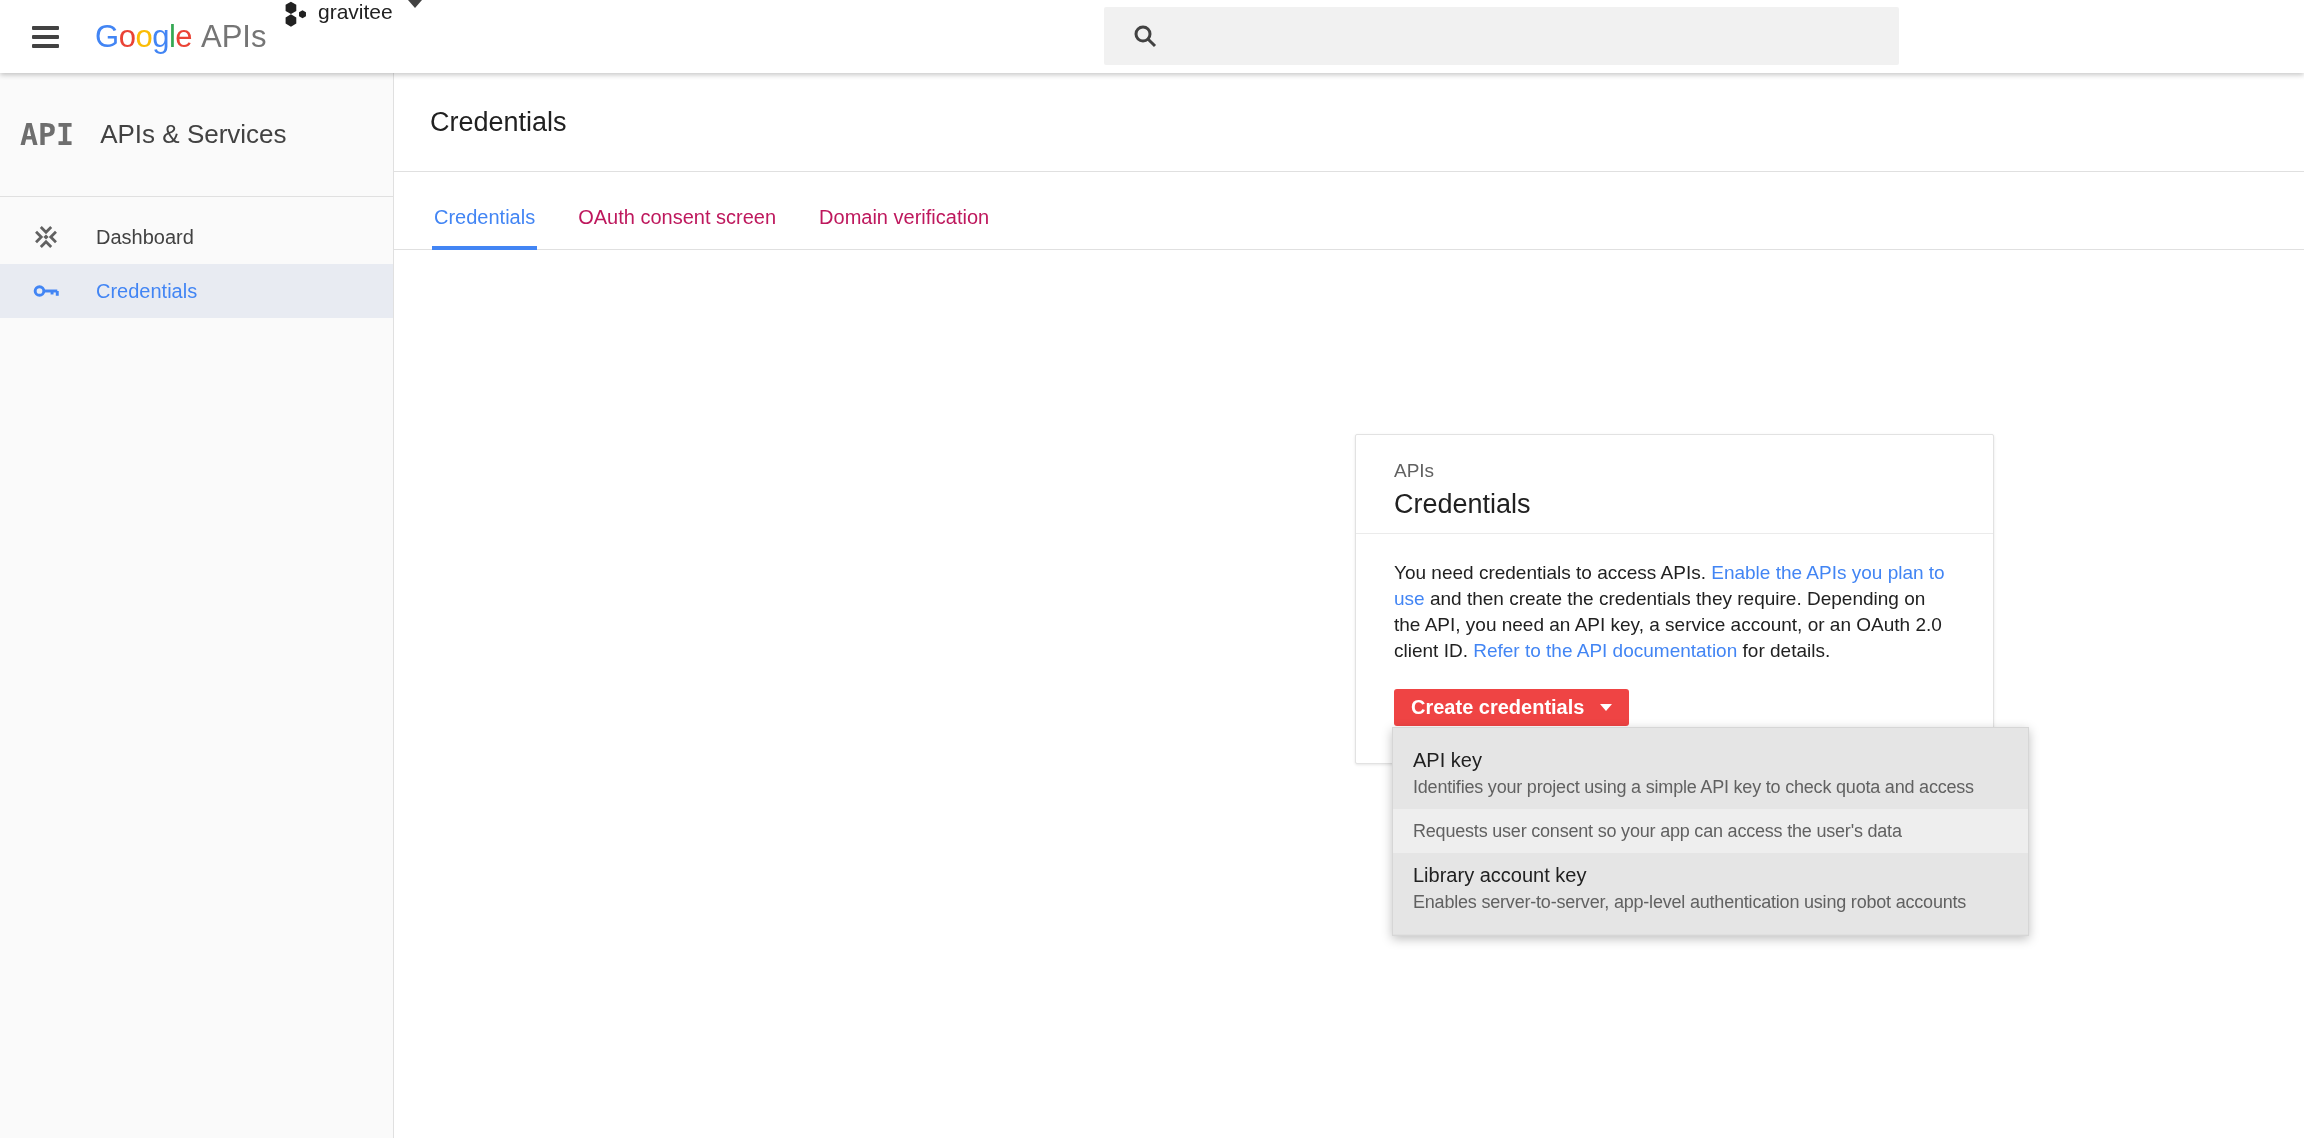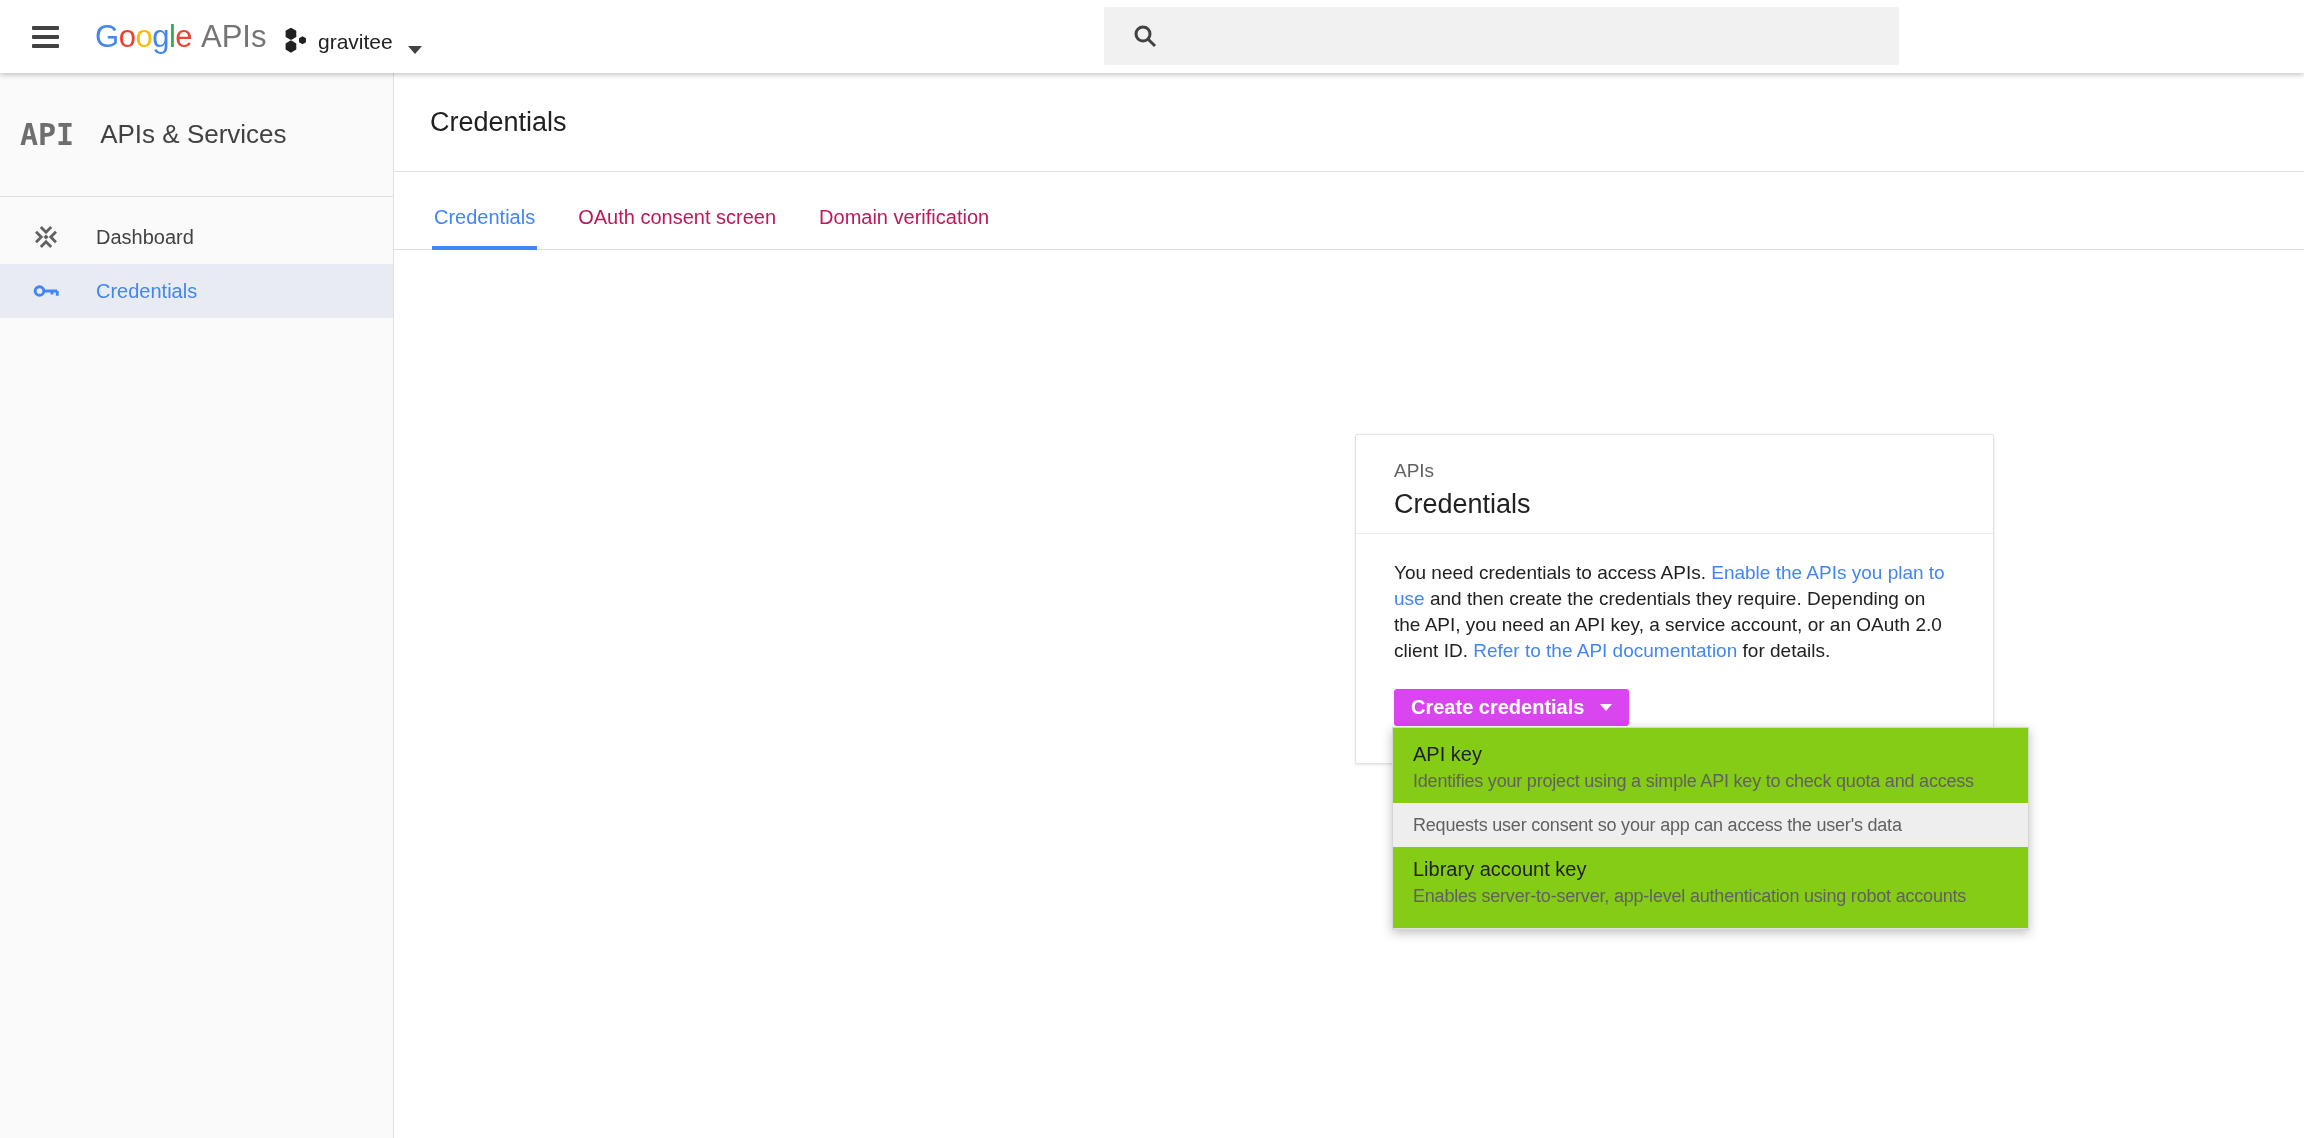--- a/index.html
+++ b/index.html
@@ -13,21 +13,21 @@
   .topbar{position:absolute;top:0;left:0;width:2304px;height:73px;background:#fff;
     box-shadow:0 2px 5px rgba(0,0,0,0.22);z-index:30}
   .hamburger{position:absolute;left:32px;top:26px;width:27px;height:22px;cursor:pointer}
   .hamburger .bar{height:4px;background:#424242;border-radius:1px}
   .hamburger .bar + .bar{margin-top:5px}
   .logo{position:absolute;left:95px;top:0;height:73px;display:flex;align-items:center;
     font-size:31px;letter-spacing:-0.5px;white-space:nowrap}
   .logo .l-g1{color:#4285F4}.logo .l-o1{color:#EA4335}.logo .l-o2{color:#FBBC05}
   .logo .l-g2{color:#4285F4}.logo .l-l{color:#34A853}.logo .l-e1{color:#EA4335}
   .logo .suffix{color:#757575;margin-left:9px;letter-spacing:0}
-  .project{position:absolute;left:283px;top:0;height:54px;display:flex;align-items:flex-end;cursor:pointer}
+  .project{position:absolute;left:283px;top:0;height:54px;display:flex;align-items:flex-start;cursor:pointer}
   .project .name{font-size:21px;color:#212121;margin-left:9px}
   .caret{width:0;height:0;border-left:7px solid transparent;border-right:7px solid transparent;
     border-top:8px solid #424242;margin-left:15px}
   .searchbar{position:absolute;left:1104px;top:7px;width:795px;height:58px;background:#f1f1f1;
     border-radius:2px;display:flex;align-items:center;padding-left:28px;box-sizing:border-box}
   .searchbar input{border:none;background:transparent;outline:none;font-size:20px;flex:1;
     margin-left:14px;height:100%;font-family:"Liberation Sans",sans-serif;color:#212121}
 
   
   .sidebar{position:absolute;top:73px;left:0;bottom:0;width:394px;background:#fafafa;
@@ -56,30 +56,30 @@
   
   .card{position:absolute;left:1355px;top:434px;width:639px;height:330px;background:#fff;
     border:1px solid #e2e2e2;border-radius:2px;box-shadow:0 1px 3px rgba(0,0,0,0.10);
     box-sizing:border-box;z-index:10}
   .card-header{padding:25px 38px 0;height:99px;border-bottom:1px solid #ebebeb;box-sizing:border-box}
   .card-eyebrow{font-size:19px;color:#616161}
   .card-title{font-size:27px;color:#212121;margin-top:7px}
   .card-body{padding:26px 38px 0}
   .card-text{font-size:19px;line-height:26px;color:#212121}
   .seg-link{color:#4285f4;cursor:pointer}
-  .create-btn{margin-top:25px;display:inline-flex;align-items:center;height:37px;background:#d946ef;
+  .create-btn{margin-top:25px;display:inline-flex;align-items:center;height:37px;background:#ef4444;
     color:#fff;font-size:20px;font-weight:bold;border:none;border-radius:3px;padding:0 17px;
     cursor:pointer;font-family:"Liberation Sans",sans-serif}
   .btn-caret{width:0;height:0;border-left:6px solid transparent;border-right:6px solid transparent;
     border-top:7px solid #ffffff;margin-left:16px}
 
   
-  .menu{position:absolute;left:1392px;top:727px;width:637px;background:#84cc16;
+  .menu{position:absolute;left:1392px;top:727px;width:637px;background:#e5e5e5;
     border:1px solid #d6d6d6;box-shadow:0 3px 10px rgba(0,0,0,0.25);z-index:20;
-    padding-top:4px;box-sizing:border-box}
+    padding-top:10px;box-sizing:border-box}
   .menu-item{padding:9px 20px;cursor:pointer}
   .mi-title{font-size:20px;line-height:27px;color:#212121}
   .mi-desc{font-size:18px;line-height:26px;color:#616161;letter-spacing:-0.2px;white-space:nowrap}
   .menu-item.highlighted{background:#eeeeee}
   .menu-divider{border-top:1px solid #e0e0e0;margin-top:10px}
   .menu-item.last{padding:16px 20px 24px}
 </style>
 </head>
 <body>
 

